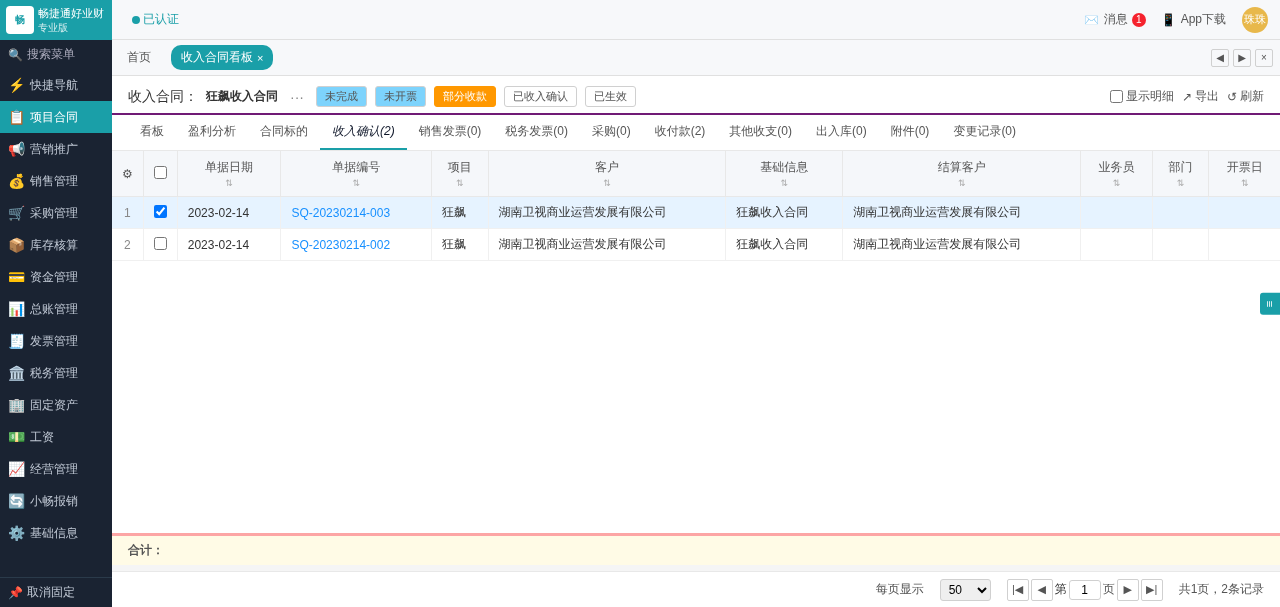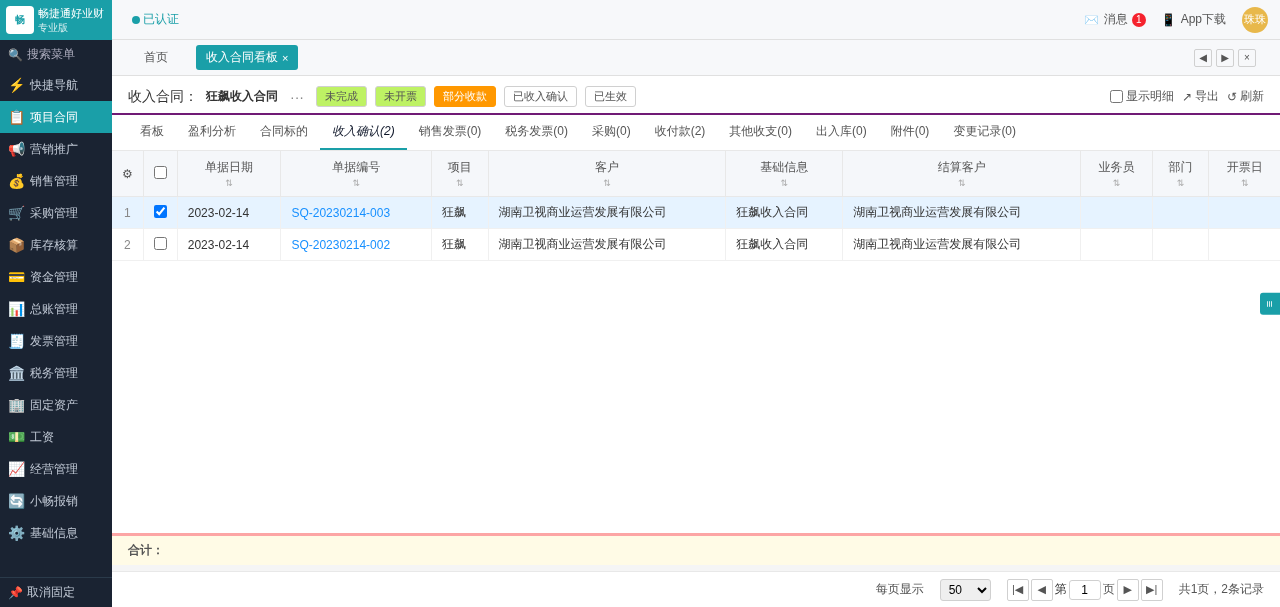--- a/index.html
+++ b/index.html
@@ -25,36 +25,36 @@
     .topbar-selector { display: flex; align-items: center; gap: 4px; font-size: 12px; color: #333; cursor: pointer; border: 1px solid #d0d0d0; border-radius: 3px; padding: 3px 8px; background: white; }
     .topbar-selector .arrow { font-size: 10px; color: #888; }
     .topbar-verified { display: flex; align-items: center; gap: 3px; color: #1a9fa8; font-size: 12px; margin-left: 8px; }
     .topbar-verified-dot { width: 8px; height: 8px; background: #1a9fa8; border-radius: 50%; }
     .topbar-right { margin-left: auto; display: flex; align-items: center; gap: 16px; }
     .topbar-btn { display: flex; align-items: center; gap: 4px; font-size: 12px; color: #555; cursor: pointer; }
     .topbar-badge { background: #f5222d; color: white; border-radius: 8px; padding: 0 4px; font-size: 10px; min-width: 14px; height: 14px; display: inline-flex; align-items: center; justify-content: center; }
     .topbar-avatar { width: 26px; height: 26px; background: #e8b84b; border-radius: 50%; display: flex; align-items: center; justify-content: center; color: white; font-size: 11px; }
 
     
-    .nav-tabs-row { height: 36px; background: #f7f8fa; border-bottom: 1px solid #e0e0e0; display: flex; align-items: center; padding: 0 24px; gap: 20px; }
+    .nav-tabs-row { height: 36px; background: #f7f8fa; border-bottom: 1px solid #e0e0e0; display: flex; align-items: center; padding: 0 7px; gap: 12px; }
     .nav-tab-home { font-size: 12px; color: #555; cursor: pointer; padding: 4px 8px; }
-    .nav-tab-active { background: #1a9fa8; color: white; border-radius: 3px; padding: 4px 10px; font-size: 12px; display: flex; align-items: center; gap: 4px; cursor: pointer; }
+    .nav-tab-active { background: #1a9fa8; color: white; border-radius: 10px; padding: 4px 10px; font-size: 12px; display: flex; align-items: center; gap: 4px; cursor: pointer; }
     .nav-tab-close { cursor: pointer; font-size: 11px; }
     .nav-arrows { margin-left: auto; display: flex; gap: 4px; }
     .nav-arrow-btn { background: none; border: 1px solid #d0d0d0; border-radius: 2px; width: 18px; height: 18px; cursor: pointer; display: flex; align-items: center; justify-content: center; font-size: 10px; color: #555; }
 
     
     .content { flex: 1; background: white; overflow: hidden; display: flex; flex-direction: column; padding: 0; }
 
     
     .contract-header { padding: 10px 16px 6px; display: flex; align-items: center; gap: 8px; border-bottom: 2px solid #701a75; }
     .contract-title { font-size: 14px; color: #333; }
     .contract-name { font-weight: bold; color: #333; }
     .contract-more { cursor: pointer; color: #888; font-size: 14px; padding: 0 4px; }
-    .status-btn { border: 1px solid #d0d0d0; border-radius: 3px; padding: 2px 8px; font-size: 11px; cursor: pointer; background: #bef264; color: #555; }
+    .status-btn { border: 1px solid #d0d0d0; border-radius: 3px; padding: 2px 8px; font-size: 11px; cursor: pointer; background: #7dd3fc; color: #555; }
     .status-btn.partial { background: #ff9800; color: white; border-color: #ff9800; }
     .status-btn.confirmed { background: white; color: #555; border-color: #d0d0d0; }
     .status-btn.active { background: white; color: #555; border-color: #d0d0d0; }
     .contract-right { margin-left: auto; display: flex; align-items: center; gap: 8px; }
     .show-detail-cb { display: flex; align-items: center; gap: 3px; font-size: 12px; color: #555; }
     .action-btn { display: flex; align-items: center; gap: 3px; font-size: 12px; color: #555; cursor: pointer; }
 
     
     .sub-tabs { display: flex; border-bottom: 1px solid #e8e8e8; padding: 0 16px; background: white; }
     .sub-tab { padding: 8px 12px; font-size: 12px; color: #555; cursor: pointer; border-bottom: 2px solid transparent; white-space: nowrap; }

